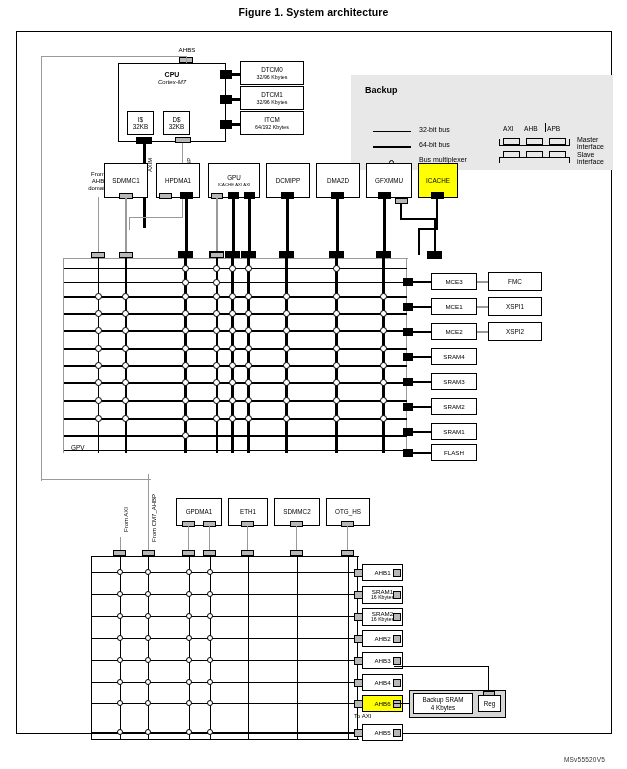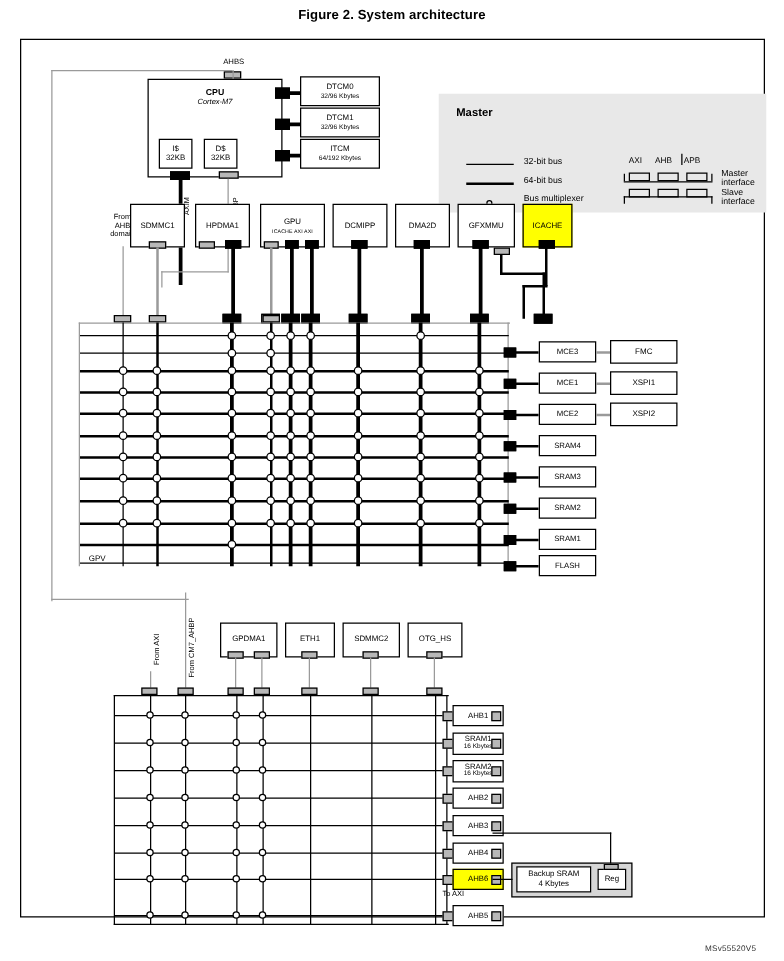--- a/index.html
+++ b/index.html
@@ -41,26 +41,26 @@
   .legend{position:absolute;left:334px;top:43px;width:262px;height:95px;background:#e8e8e8;}
   .legend .ltitle{position:absolute;left:14px;top:10px;font-size:9px;font-weight:bold;}
   .legend .ltxt{position:absolute;font-size:7px;}
   .legend .lline{position:absolute;background:#000;}
   .legend .lcirc{position:absolute;width:5px;height:5px;border:1px solid #000;border-radius:50%;box-sizing:border-box;background:#e8e8e8;}
   .legend .lpad{position:absolute;box-sizing:border-box;border:.8px solid #000;height:7px;}
 </style>
 </head>
 <body>
 
-<div class="fig-title">Figure 2. System architecture</div>
+<div class="fig-title">Figure 1. System architecture</div>
 
 <div class="frame">
 
   <div class="legend">
-    <div class="ltitle">Master</div>
+    <div class="ltitle">Backup</div>
 
     <div class="lline" style="left:22px;top:56px;width:38px;height:1.1px;"></div>
     <div class="ltxt" style="left:68px;top:51px;">32-bit bus</div>
 
     <div class="lline" style="left:22px;top:71px;width:38px;height:2.2px;"></div>
     <div class="ltxt" style="left:68px;top:66px;">64-bit bus</div>
 
     <div class="lcirc" style="left:38px;top:85px;"></div>
     <div class="ltxt" style="left:68px;top:81px;">Bus multiplexer</div>
 

